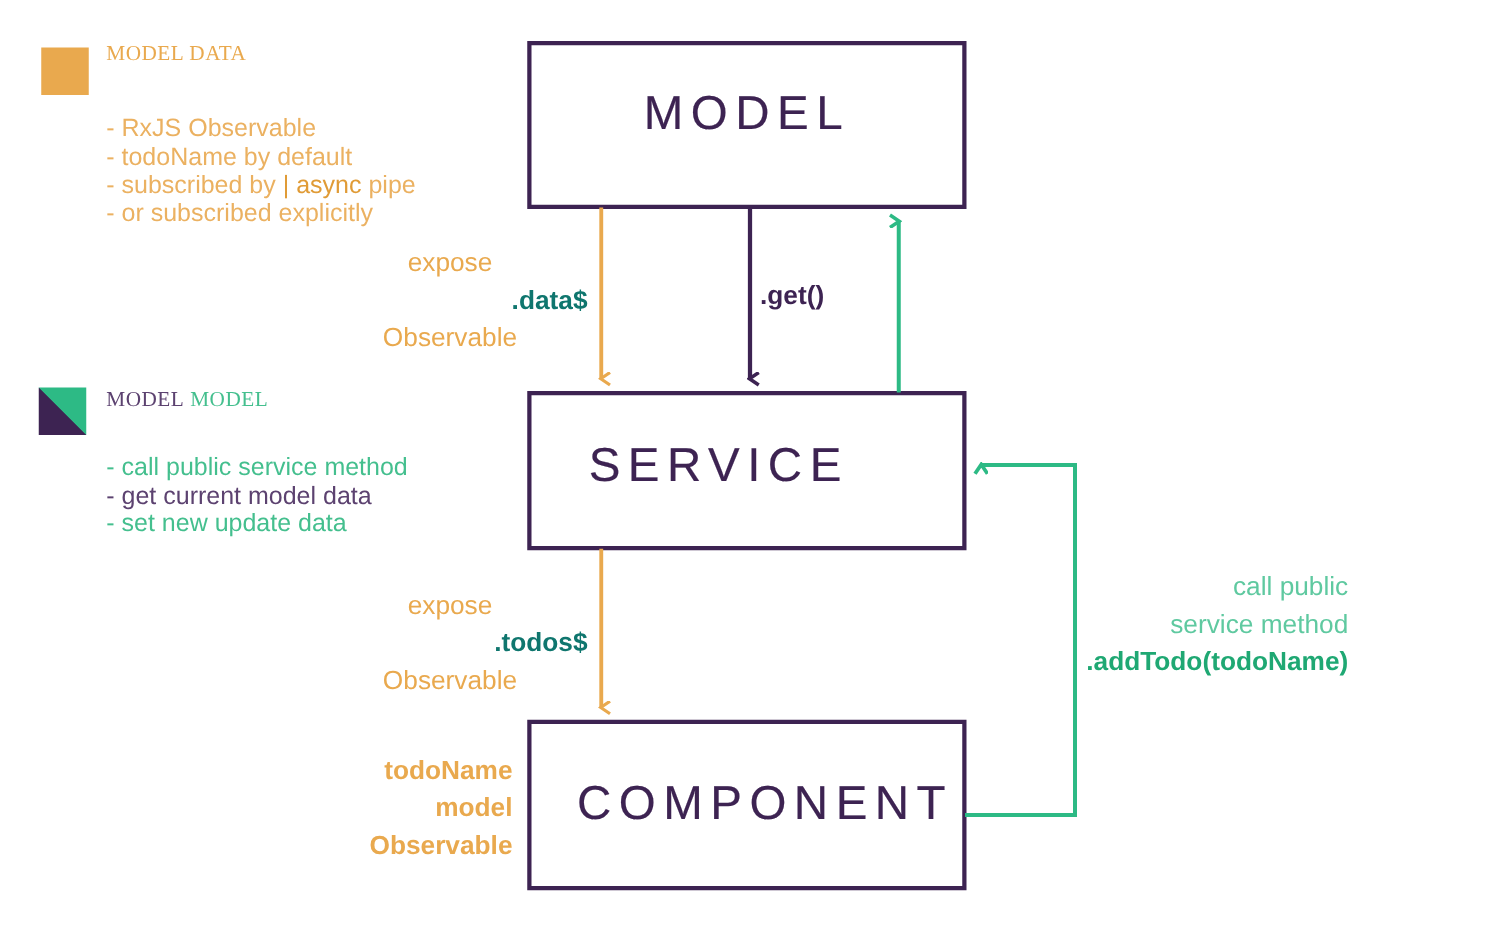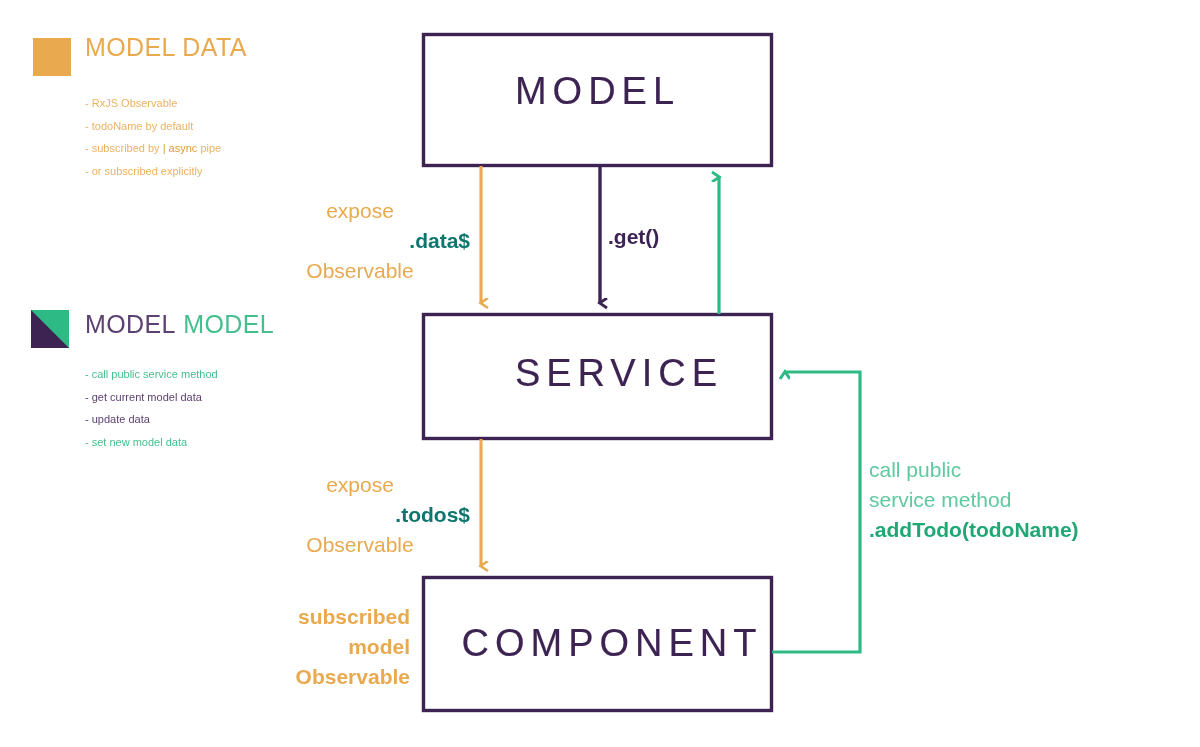--- a/index.html
+++ b/index.html
@@ -33,65 +33,66 @@
     position: absolute;
     font-family: "Liberation Sans", sans-serif;
     font-weight: 300;
     color: #3D2352;
     letter-spacing: 6px;
     text-align: center;
     white-space: nowrap;
     -webkit-text-stroke: 0.15px #3D2352;
   }
   .box-caption.model      { left: 423px; top: 70px;  width: 349px; font-size: 38px; }
-  .box-caption.service    { left: 423px; top: 352px; width: 304px; font-size: 38px; margin-left: 44px; }
+  .box-caption.service    { left: 423px; top: 352px; width: 304px; font-size: 38px; }
   .box-caption.component  { left: 423px; top: 622px; width: 378px; font-size: 38px; }
 
   
   .legend { position: absolute; }
   .legend-swatch {
     position: absolute;
     width: 38px;
     height: 38px;
   }
   .legend-swatch.solid-orange { background: #E9A94E; }
   .legend-swatch.split {
     background: linear-gradient(to bottom left, #2DBA85 0%, #2DBA85 49.5%, #3D2352 50.5%, #3D2352 100%);
   }
   .legend-title {
     position: absolute;
-    font-size: 25px;
+    font-size: 17px;
     font-weight: 400;
     letter-spacing: 0.4px;
     white-space: nowrap;
+    font-family: Liberation Serif, serif;
   }
   .legend-title.orange { color: #E9A94E; }
   .legend-list {
     position: absolute;
-    font-size: 11px;
+    font-size: 20px;
     font-weight: 400;
     line-height: 22.5px;
     white-space: nowrap;
   }
   .legend-list.orange { color: #EBB161; }
   .legend-list .ln { display: block; }
   .c-purple { color: #5C4270; }
   .c-green  { color: #44BF8E; }
   .bold     { font-weight: 400; }
 
   
   .edge-label {
     position: absolute;
     font-size: 21px;
     line-height: 30px;
     white-space: nowrap;
   }
   .edge-label .ln { display: block; }
   .ta-right { text-align: right; }
-  .ta-left  { text-align: left; }
+  .ta-left  { text-align: right; }
   .lbl-orange { color: #E9A94E; text-align: center; }
   .lbl-orange-bold { color: #0f766e; font-weight: 700; }
   .lbl-purple { color: #3D2352; font-weight: 700; }
   .lbl-green-bold { color: #1FA873; font-weight: 700; }
   .lbl-green-light { color: #5FC9A0; }
 
   
   #label-expose-data   { left: 250px; top: 196px; width: 220px; }
   #label-get           { left: 608px; top: 222px; }
   #label-set           { left: 731px; top: 222px; }
@@ -153,22 +154,21 @@
   </div>
 
   <div class="legend">
     <div class="legend-swatch split" style="left:31px; top:310px;"></div>
     <div class="legend-title" style="left:85px; top:310px;">
       <span class="c-purple">MODEL</span><span>&nbsp;</span><span class="c-green">MODEL</span>
     </div>
     <div class="legend-list" style="left:85px; top:363px;">
       <span class="ln c-green">- <span>call public service method</span></span>
       <span class="ln c-purple">- <span>get current model data</span></span>
-      <span class="ln c-purple">- <span>update data</span></span>
-      <span class="ln c-green">- <span>set new model data</span></span>
+      <span class="ln c-green">- <span>set new update data</span></span>
     </div>
   </div>
 
   <div class="edge-label ta-right" id="label-expose-data">
     <span class="ln lbl-orange">expose</span>
     <span class="ln lbl-orange-bold">.data$</span>
     <span class="ln lbl-orange">Observable</span>
   </div>
 
   <div class="edge-label ta-left" id="label-get">
@@ -176,21 +176,21 @@
   </div>
 
 
   <div class="edge-label ta-right" id="label-expose-todos">
     <span class="ln lbl-orange">expose</span>
     <span class="ln lbl-orange-bold">.todos$</span>
     <span class="ln lbl-orange">Observable</span>
   </div>
 
   <div class="edge-label ta-right" id="label-subscribe">
-    <span class="ln">subscribed</span>
+    <span class="ln">todoName</span>
     <span class="ln">model</span>
     <span class="ln">Observable</span>
   </div>
 
   <div class="edge-label ta-left" id="label-callpublic">
     <span class="ln lbl-green-light">call public</span>
     <span class="ln lbl-green-light">service method</span>
     <span class="ln lbl-green-bold">.addTodo(todoName)</span>
   </div>
 

